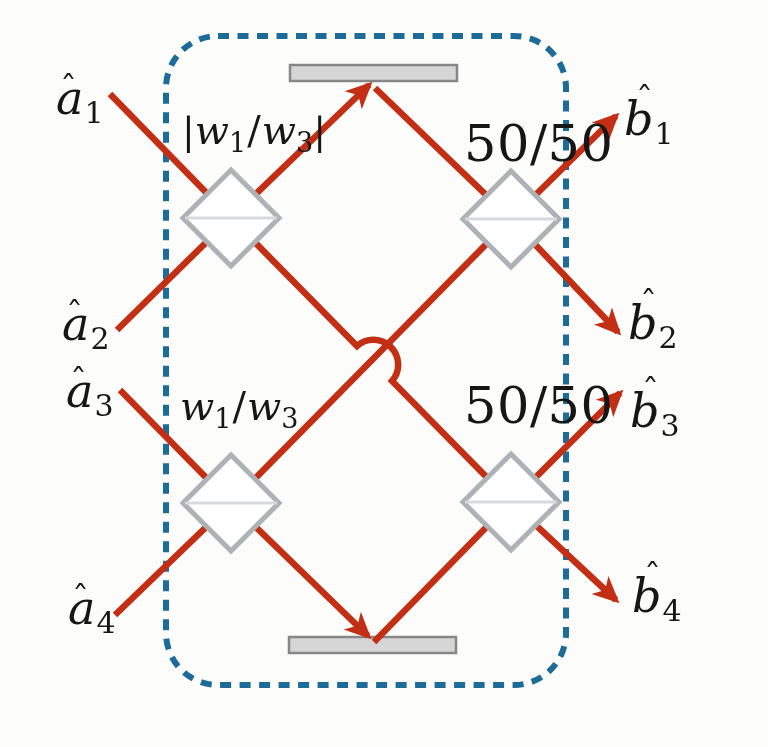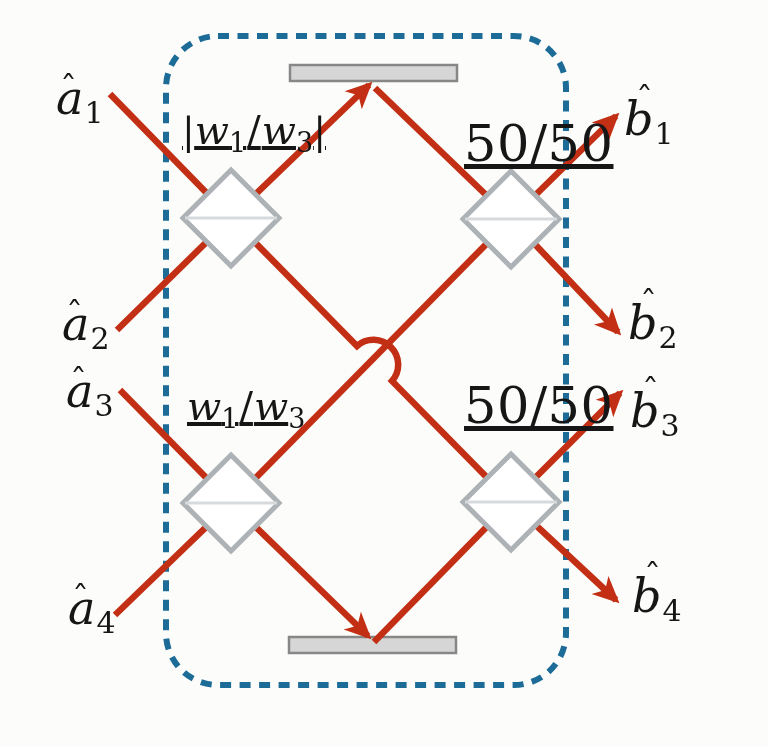--- a/index.html
+++ b/index.html
@@ -29,21 +29,21 @@
     font-style:normal;font-size:30px;
     vertical-align:-9px;margin-left:1px;
   }
   .mode .hat{
     position:absolute;font-style:normal;
     font-size:34px;color:#161616;
   }
   .hat-a{left:4px;top:-4px;}
   .hat-b{left:12px;top:-14px;}
 
-  .ratio{font-size:40px;text-decoration:underline;}
+  .ratio{font-size:40px;}
   .ratio .wit{font-style:italic;}
   .ratio .wsub{font-style:normal;font-size:27px;vertical-align:-8px;}
   .ratio .slash{font-style:normal;padding:0 1px;}
   .ratio .bar{font-style:normal;font-size:38px;}
   .fifty{font-style:normal;font-size:51px;letter-spacing:0.5px;}
 </style>
 </head>
 <body>
 
 <div class="stage">
@@ -126,19 +126,19 @@
   <div class="lbl mode" style="left:632px;top:573px">
     <span class="hat hat-b">ˆ</span><span class="base">b</span><span class="sub">4</span>
   </div>
 
   <div class="lbl ratio" style="left:182px;top:110px">
     <span class="bar">|</span><span class="wit">w</span><span class="wsub">1</span><span class="slash">/</span><span class="wit">w</span><span class="wsub">3</span><span class="bar">|</span>
   </div>
 
   <div class="lbl ratio fifty" style="left:464px;top:118px">50/50</div>
 
-  <div class="lbl ratio" style="left:187px;top:386px">
+  <div class="lbl ratio" style="left:180px;top:386px">
     <span class="wit">w</span><span class="wsub">1</span><span class="slash">/</span><span class="wit">w</span><span class="wsub">3</span>
   </div>
 
   <div class="lbl ratio fifty" style="left:464px;top:380px">50/50</div>
 
 </div>
 
 </body></html>

